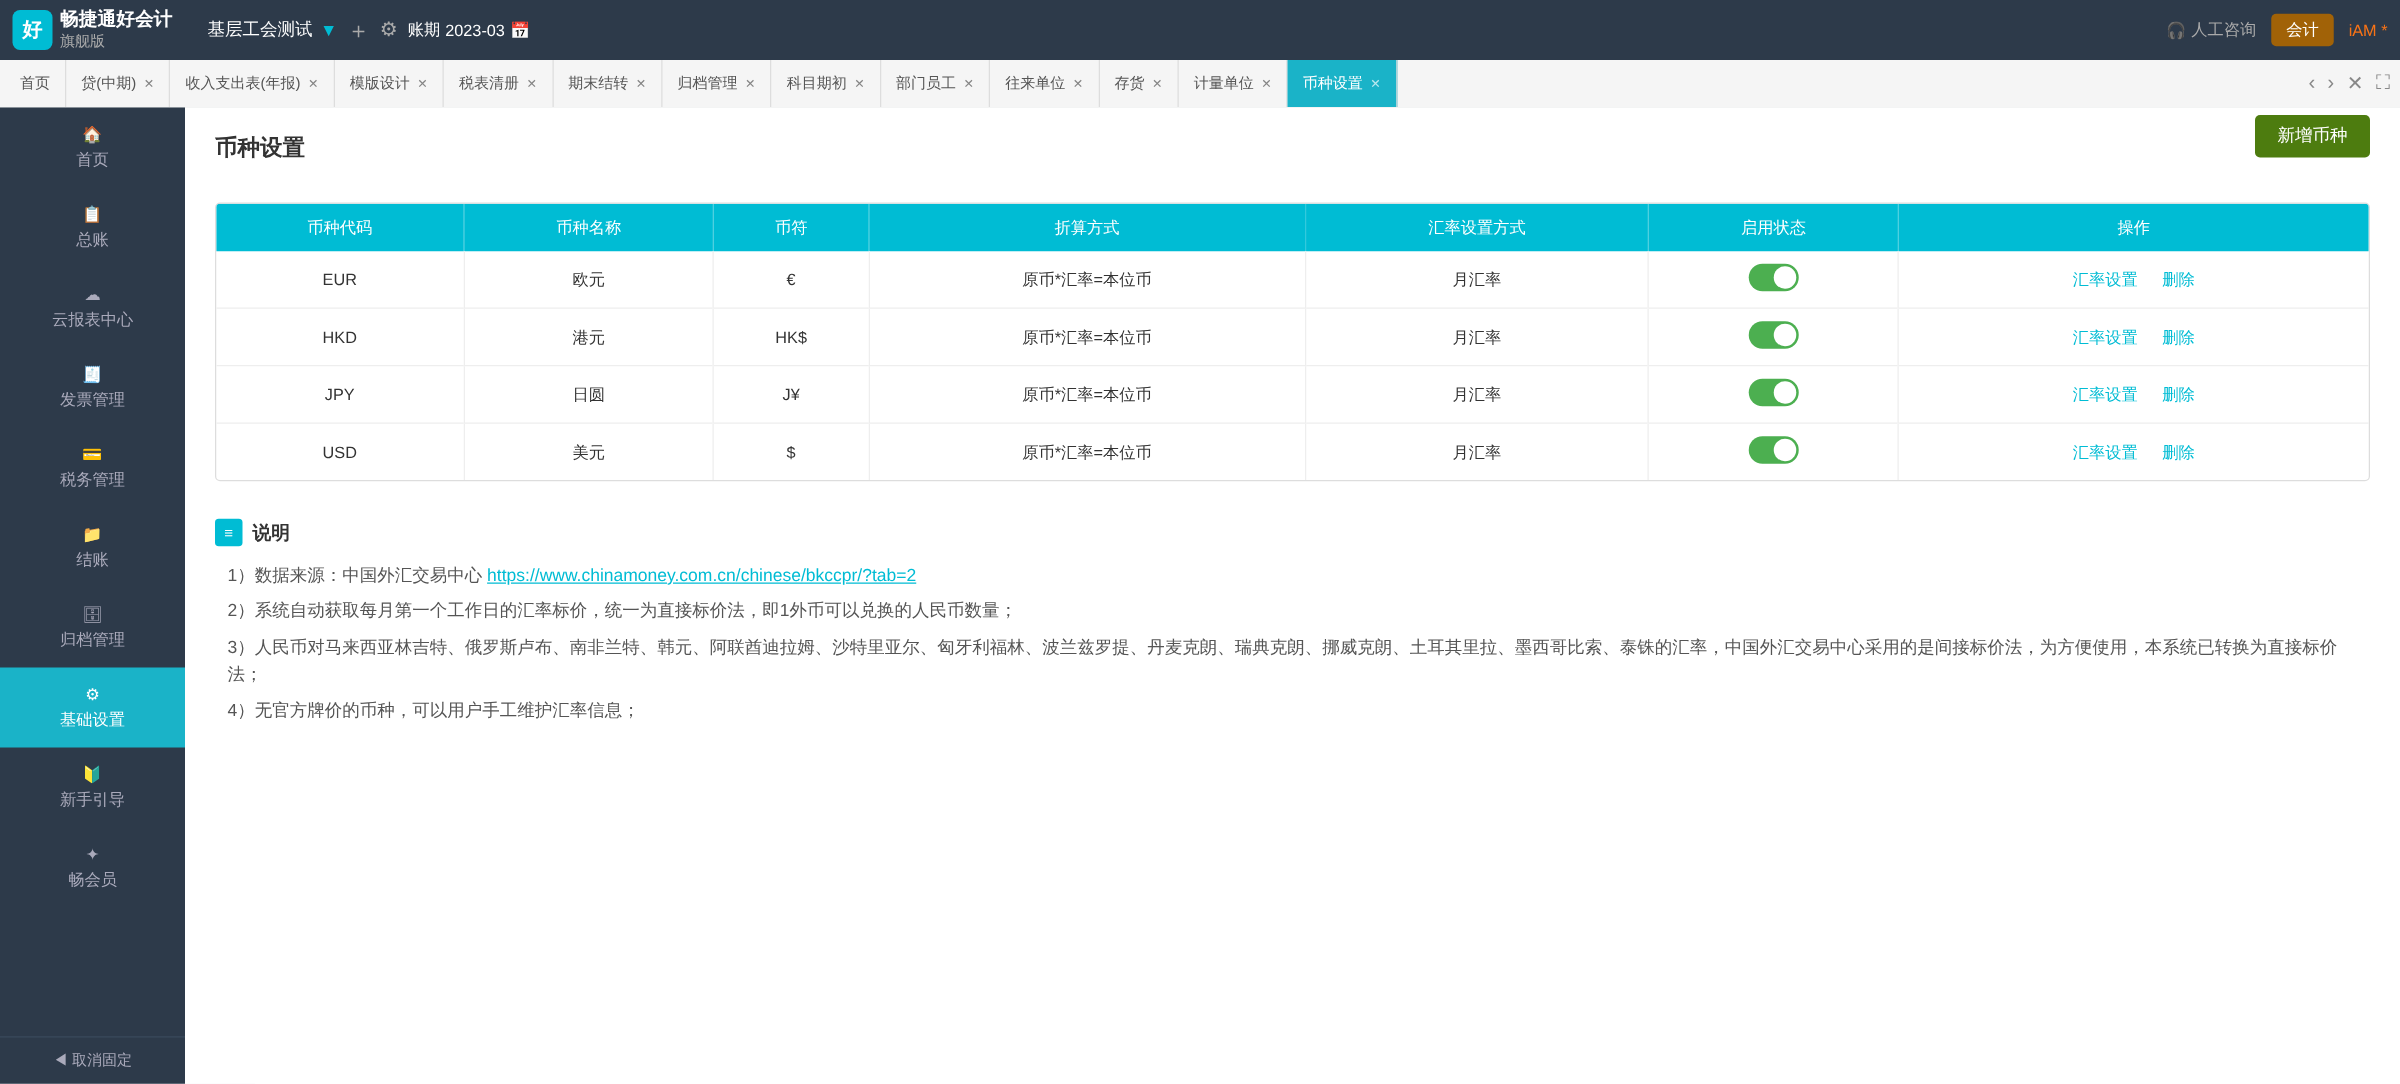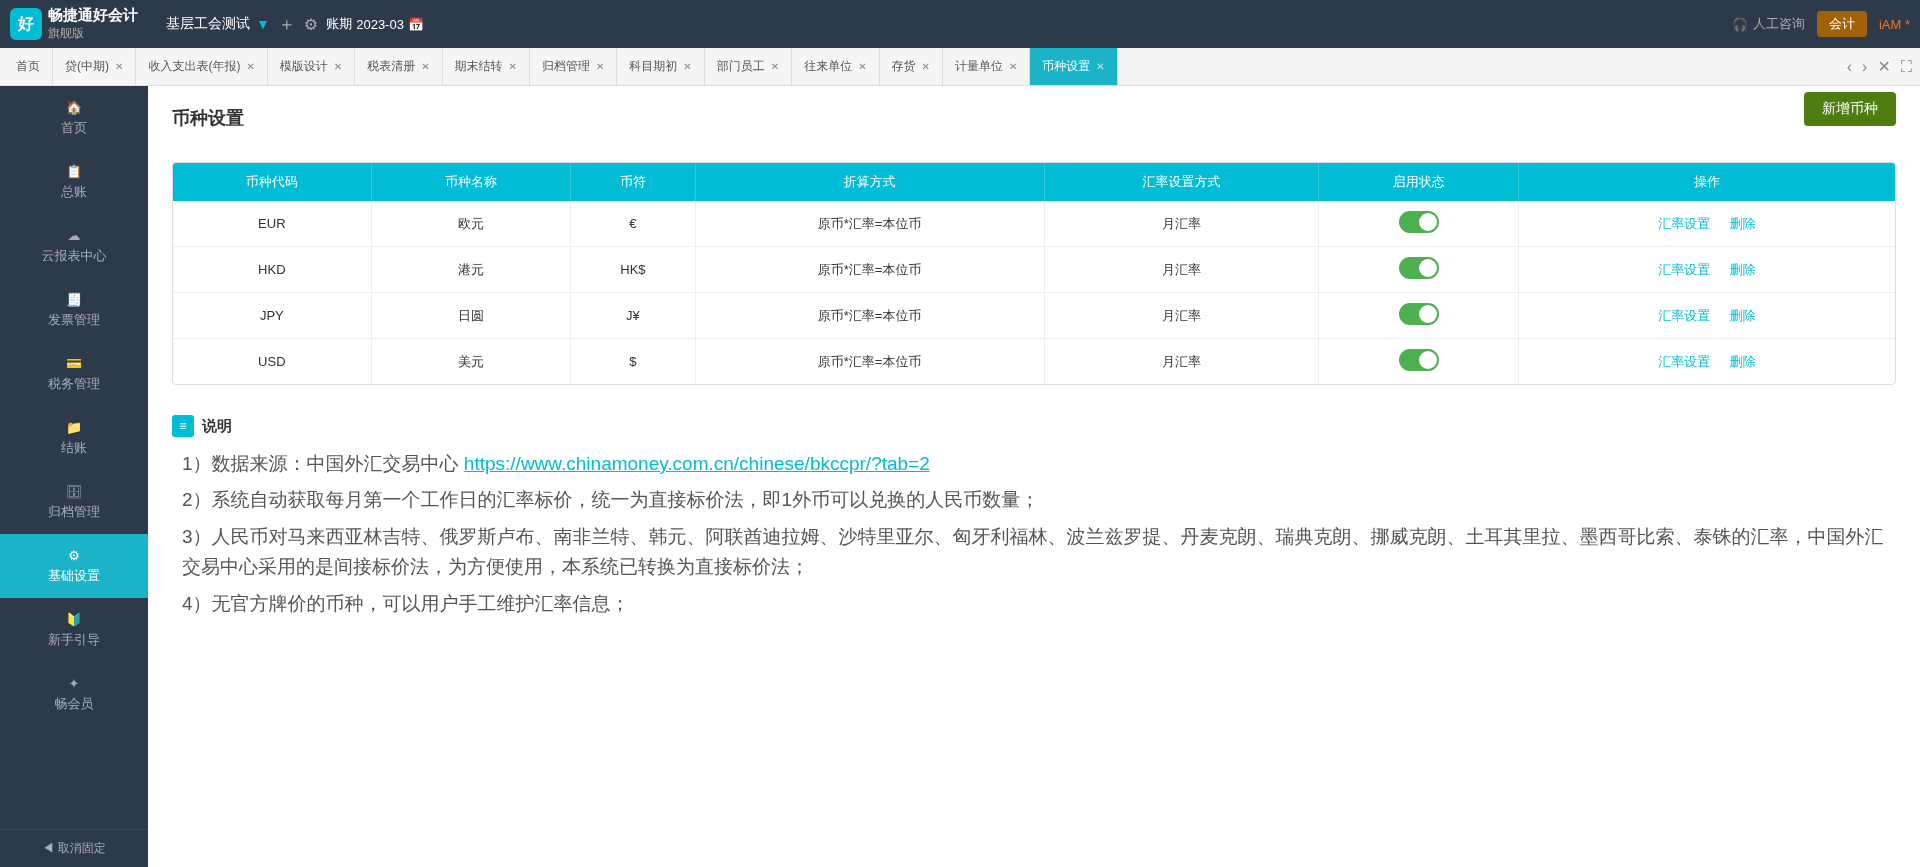--- a/index.html
+++ b/index.html
@@ -64,21 +64,21 @@
     .toggle::after { content: ''; position: absolute; width: 18px; height: 18px; background: white; border-radius: 50%; top: 2px; right: 2px; }
 
     
     .action-link { color: #00bcd4; text-decoration: none; cursor: pointer; margin: 0 8px; font-size: 13px; }
 
     
     .notes-section { margin-top: 20px; }
     .notes-title { display: flex; align-items: center; gap: 8px; font-size: 15px; font-weight: bold; color: #333; margin-bottom: 12px; }
     .notes-icon { width: 22px; height: 22px; background: #00bcd4; border-radius: 3px; display: flex; align-items: center; justify-content: center; color: white; font-size: 12px; }
     .notes-list { padding-left: 10px; }
-    .notes-list li { list-style: none; margin-bottom: 6px; font-size: 19px; color: #555; line-height: 1.6; }
+    .notes-list li { list-style: none; margin-bottom: 6px; font-size: 14px; color: #555; line-height: 1.6; }
     .notes-link { color: #00bcd4; text-decoration: underline; cursor: pointer; }
   </style>
 </head>
 <body>
 
 <div class="header">
   <div class="logo-area">
     <div class="logo-icon">好</div>
     <div>
       <div class="logo-text">畅捷通好会计</div>

